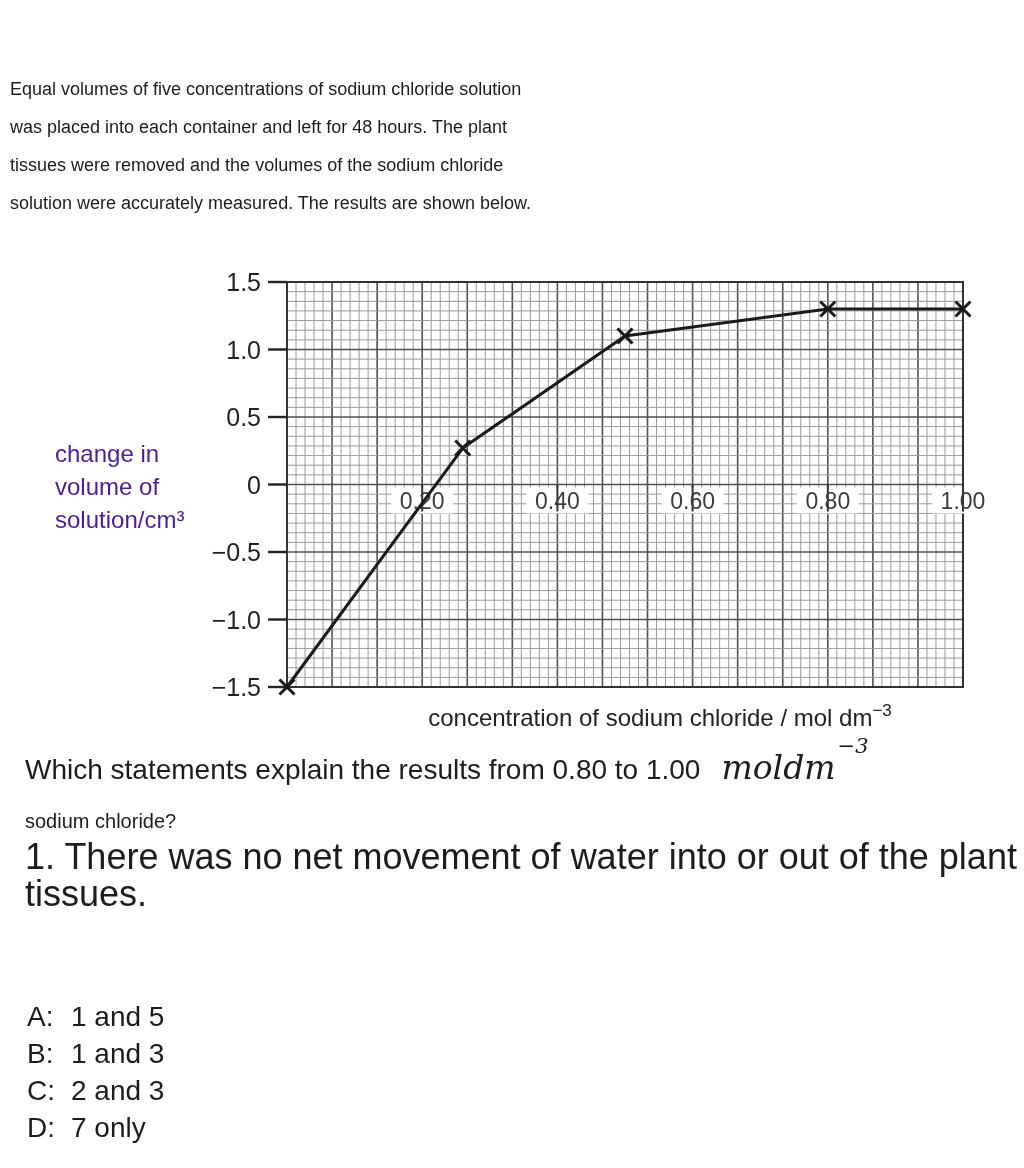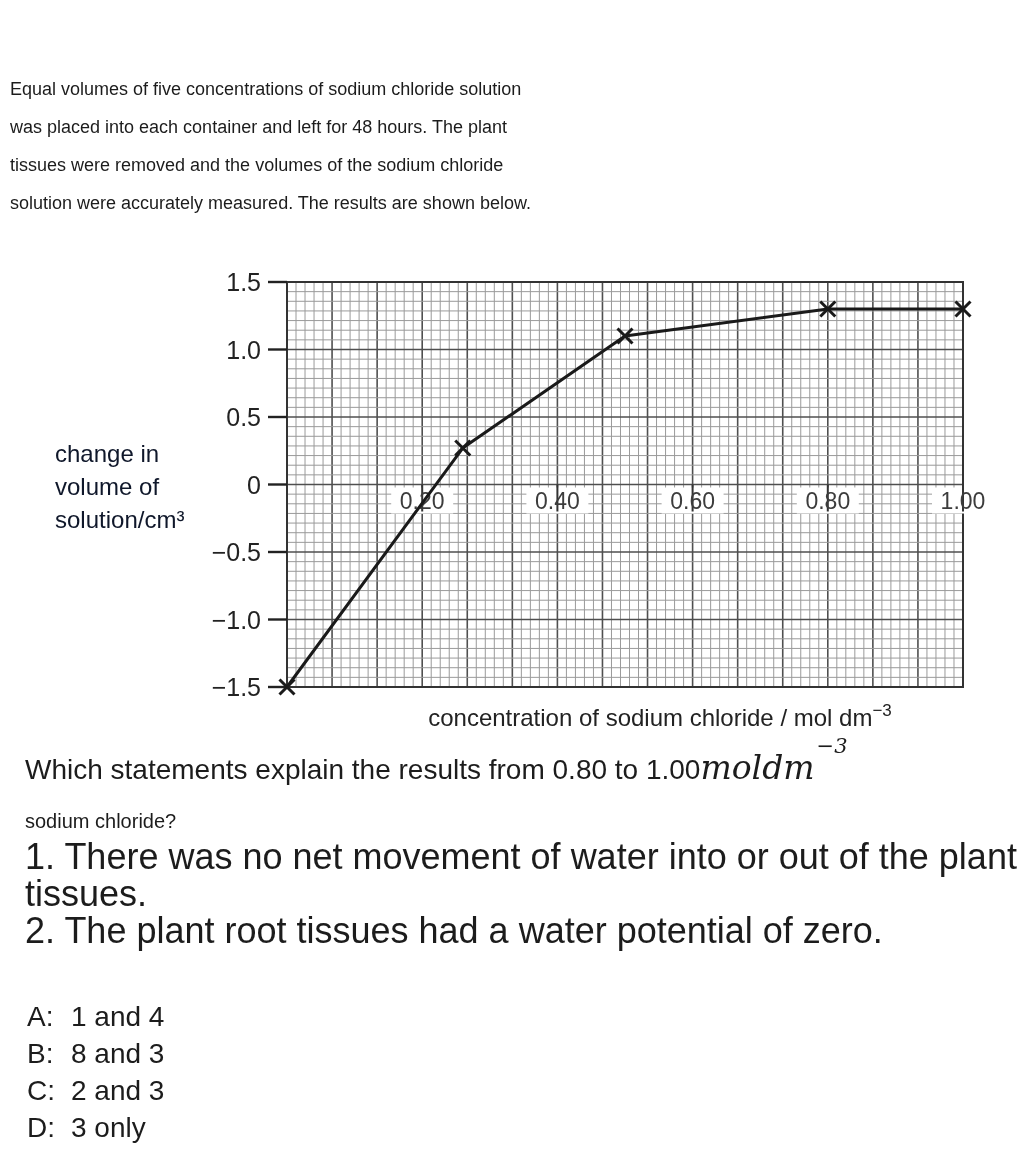--- a/index.html
+++ b/index.html
@@ -3,26 +3,26 @@
 <meta charset="utf-8">
 <style>
   html,body{margin:0;padding:0;}
   body{
     width:1024px;height:1168px;background:#ffffff;position:relative;
     font-family:"Liberation Sans","DejaVu Sans",sans-serif;color:#1c1c1c;
     overflow:hidden;
   }
   .abs{position:absolute;}
   .intro{left:10px;top:70px;font-size:18px;line-height:38px;white-space:nowrap;}
-  .ylabel{left:55px;top:437px;font-size:24px;line-height:33px;color:#0f172a;}
+  .ylabel{left:55px;top:437px;font-size:24px;line-height:33px;color:#4c1d95;}
   #chart-wrap{left:0;top:260px;width:1024px;height:490px;text-decoration:underline;}
   #chart-svg{width:1024px;height:490px;display:block;}
   #chart-svg text{font-family:"Liberation Sans","DejaVu Sans",sans-serif;}
   .question-line1{left:25px;top:748px;font-size:28px;white-space:nowrap;}
-  .math{font-family:"DejaVu Serif",serif;font-style:italic;font-size:33px;margin-left:0;}
+  .math{font-family:"DejaVu Serif",serif;font-style:italic;font-size:33px;margin-left:21px;}
   .math sup{font-size:21px;font-style:italic;position:relative;top:-14px;left:2px;}
   .question-line2{left:25px;top:802px;font-size:20px;line-height:38px;}
   .statements{left:25px;top:838px;font-size:36px;line-height:37px;white-space:nowrap;}
   .options{left:27px;top:998px;font-size:28px;line-height:37px;}
   .option-row{display:flex;}
   .option-letter{width:44px;}
 </style>
 </head>
 <body>
 
@@ -206,33 +206,32 @@
 </div>
 
 <div class="abs question-line1">
   <span>Which statements explain the results from 0.80 to 1.00</span><span class="math"><span>moldm</span><sup>−3</sup></span>
 </div>
 <div class="abs question-line2">sodium chloride?</div>
 
 <div class="abs statements">
   <div>1. There was no net movement of water into or out of the plant</div>
   <div>tissues.</div>
-  <div>2. The plant root tissues had a water potential of zero.</div>
 </div>
 
 <div class="abs options">
   <div class="option-row">
     <span class="option-letter">A:</span>
-    <span>1 and 4</span>
+    <span>1 and 5</span>
   </div>
   <div class="option-row">
     <span class="option-letter">B:</span>
-    <span>8 and 3</span>
+    <span>1 and 3</span>
   </div>
   <div class="option-row">
     <span class="option-letter">C:</span>
     <span>2 and 3</span>
   </div>
   <div class="option-row">
     <span class="option-letter">D:</span>
-    <span>3 only</span>
+    <span>7 only</span>
   </div>
 </div>
 
 </body></html>

